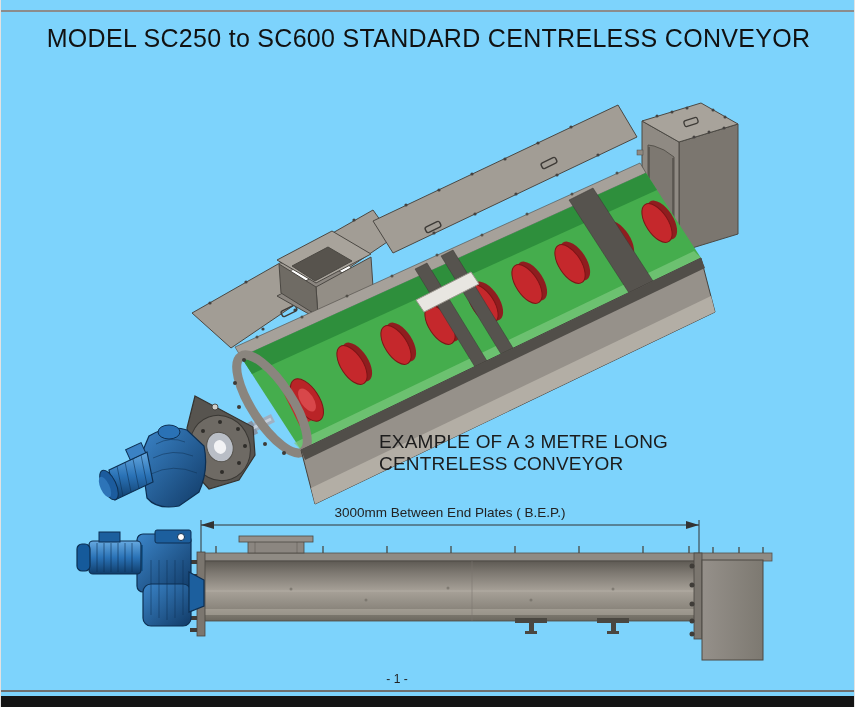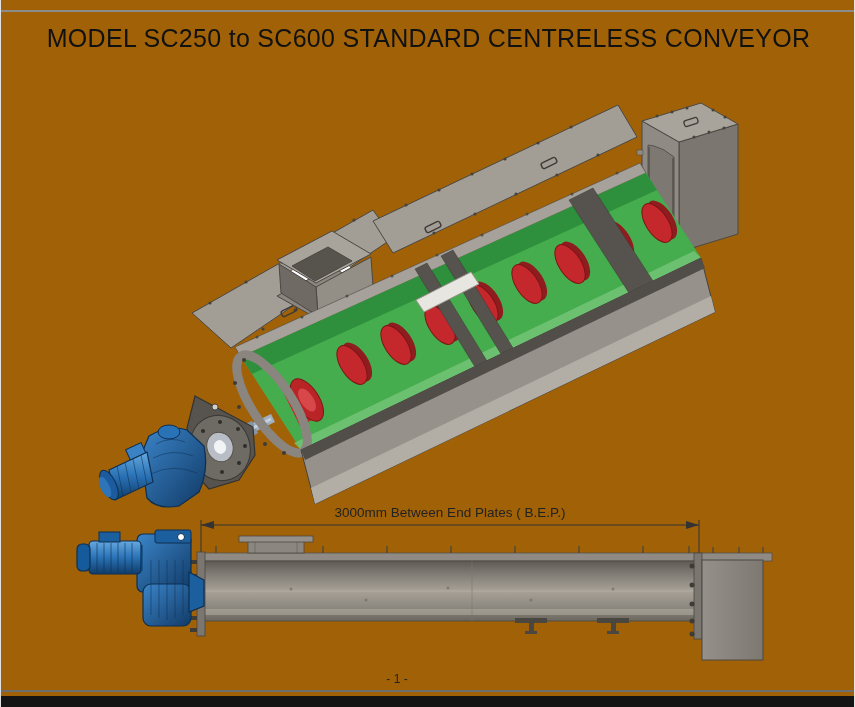--- a/index.html
+++ b/index.html
@@ -1,17 +1,17 @@
 <!DOCTYPE html>
 <html><head>
 <meta charset="utf-8">
 <style>
   html,body{margin:0;padding:0;background:#ffffff;}
   .page{
-    position:relative;width:855px;height:707px;background:#a16207;overflow:hidden;
+    position:relative;width:855px;height:707px;background:#7dd3fc;overflow:hidden;
     font-family:"Liberation Sans","DejaVu Sans",sans-serif;
     border-left:1px solid #e2e2e2;border-right:1px solid #e2e2e2;box-sizing:border-box;
   }
   .top-rule{position:absolute;left:0;top:10px;width:855px;height:2px;background:#8c8c8c;}
   .doc-title{
     position:absolute;left:0;top:24px;width:855px;text-align:center;
     font-size:25px;letter-spacing:.3px;color:#111;white-space:nowrap;
   }
   .caption{
     position:absolute;left:378px;top:431px;color:#1c1c1c;
@@ -354,17 +354,21 @@
           <line x1="124" y1="543" x2="124" y2="572"></line>
             <line x1="131" y1="543" x2="131" y2="572"></line>
         </g>
         <rect x="76" y="544" width="13" height="27" rx="5" fill="#155a9b" stroke="#0d2f52" stroke-width="1.2"></rect>
         <rect x="98" y="532" width="21" height="10" fill="#1c5f9e" stroke="#0d2f52" stroke-width="1"></rect>
         <polygon points="188,572 203,580 203,606 188,612" fill="#1c5f9e" stroke="#0d2f52" stroke-width="1.2"></polygon>
       </g>
     </g>
   </svg>
 
+  <div class="caption">
+    <div>EXAMPLE OF A 3 METRE LONG</div>
+    <div>CENTRELESS CONVEYOR</div>
+  </div>
 
   <div class="page-number">- 1 -</div>
   <div class="bottom-rule"></div>
   <div class="bottom-bar"></div>
 </div>
 
 </body></html>

